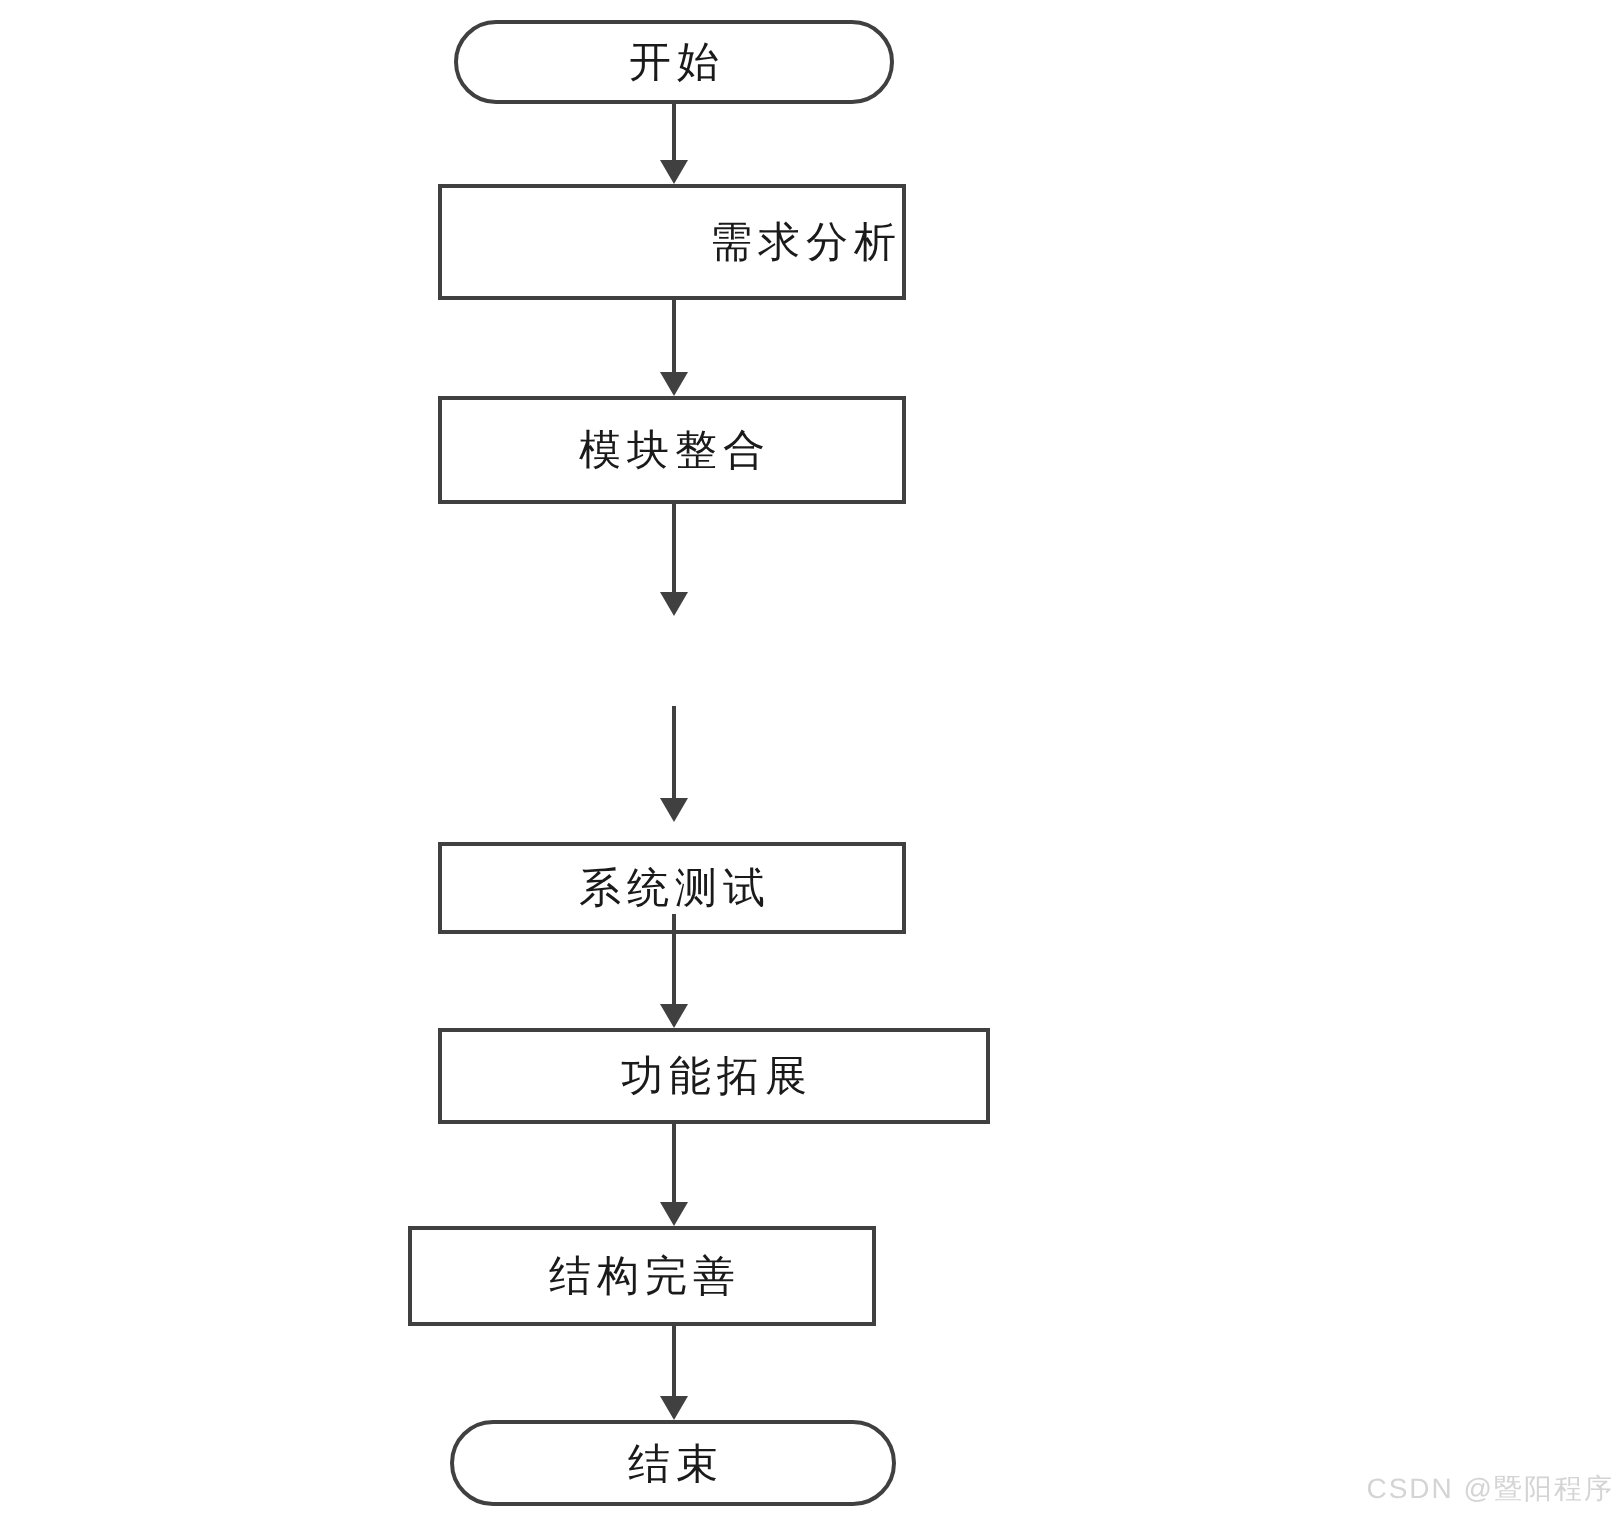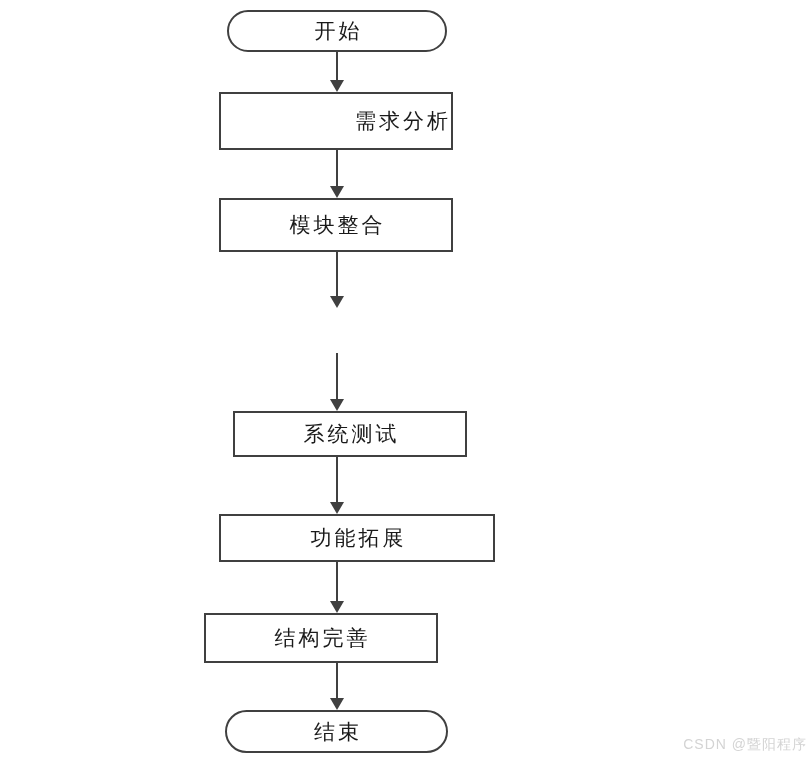--- a/index.html
+++ b/index.html
@@ -29,21 +29,21 @@
     text-indent: 3px;
     white-space: nowrap;
   }
   .node.terminator { border-radius: 22px; }
 
   
   .n0 { left: 227px; top: 10px;  width: 220px; height: 42px; }
   .n1 { left: 219px; top: 92px;  width: 234px; height: 58px; justify-content: flex-end; }
   .n2 { left: 219px; top: 198px; width: 234px; height: 54px; }
   .n3 { left: 219px; top: 308px; width: 234px; height: 45px; }
-  .n4 { left: 219px; top: 411px; width: 234px; height: 46px; margin-left: 14px; }
+  .n4 { left: 219px; top: 421px; width: 234px; height: 46px; }
   .n5 { left: 219px; top: 514px; width: 276px; height: 48px; }
   .n6 { left: 204px; top: 613px; width: 234px; height: 50px; }
   .n7 { left: 225px; top: 710px; width: 223px; height: 43px; text-align: right; }
 
   
   .arrow {
     position: absolute;
     left: 329px;
     width: 15px;
     display: flex;

